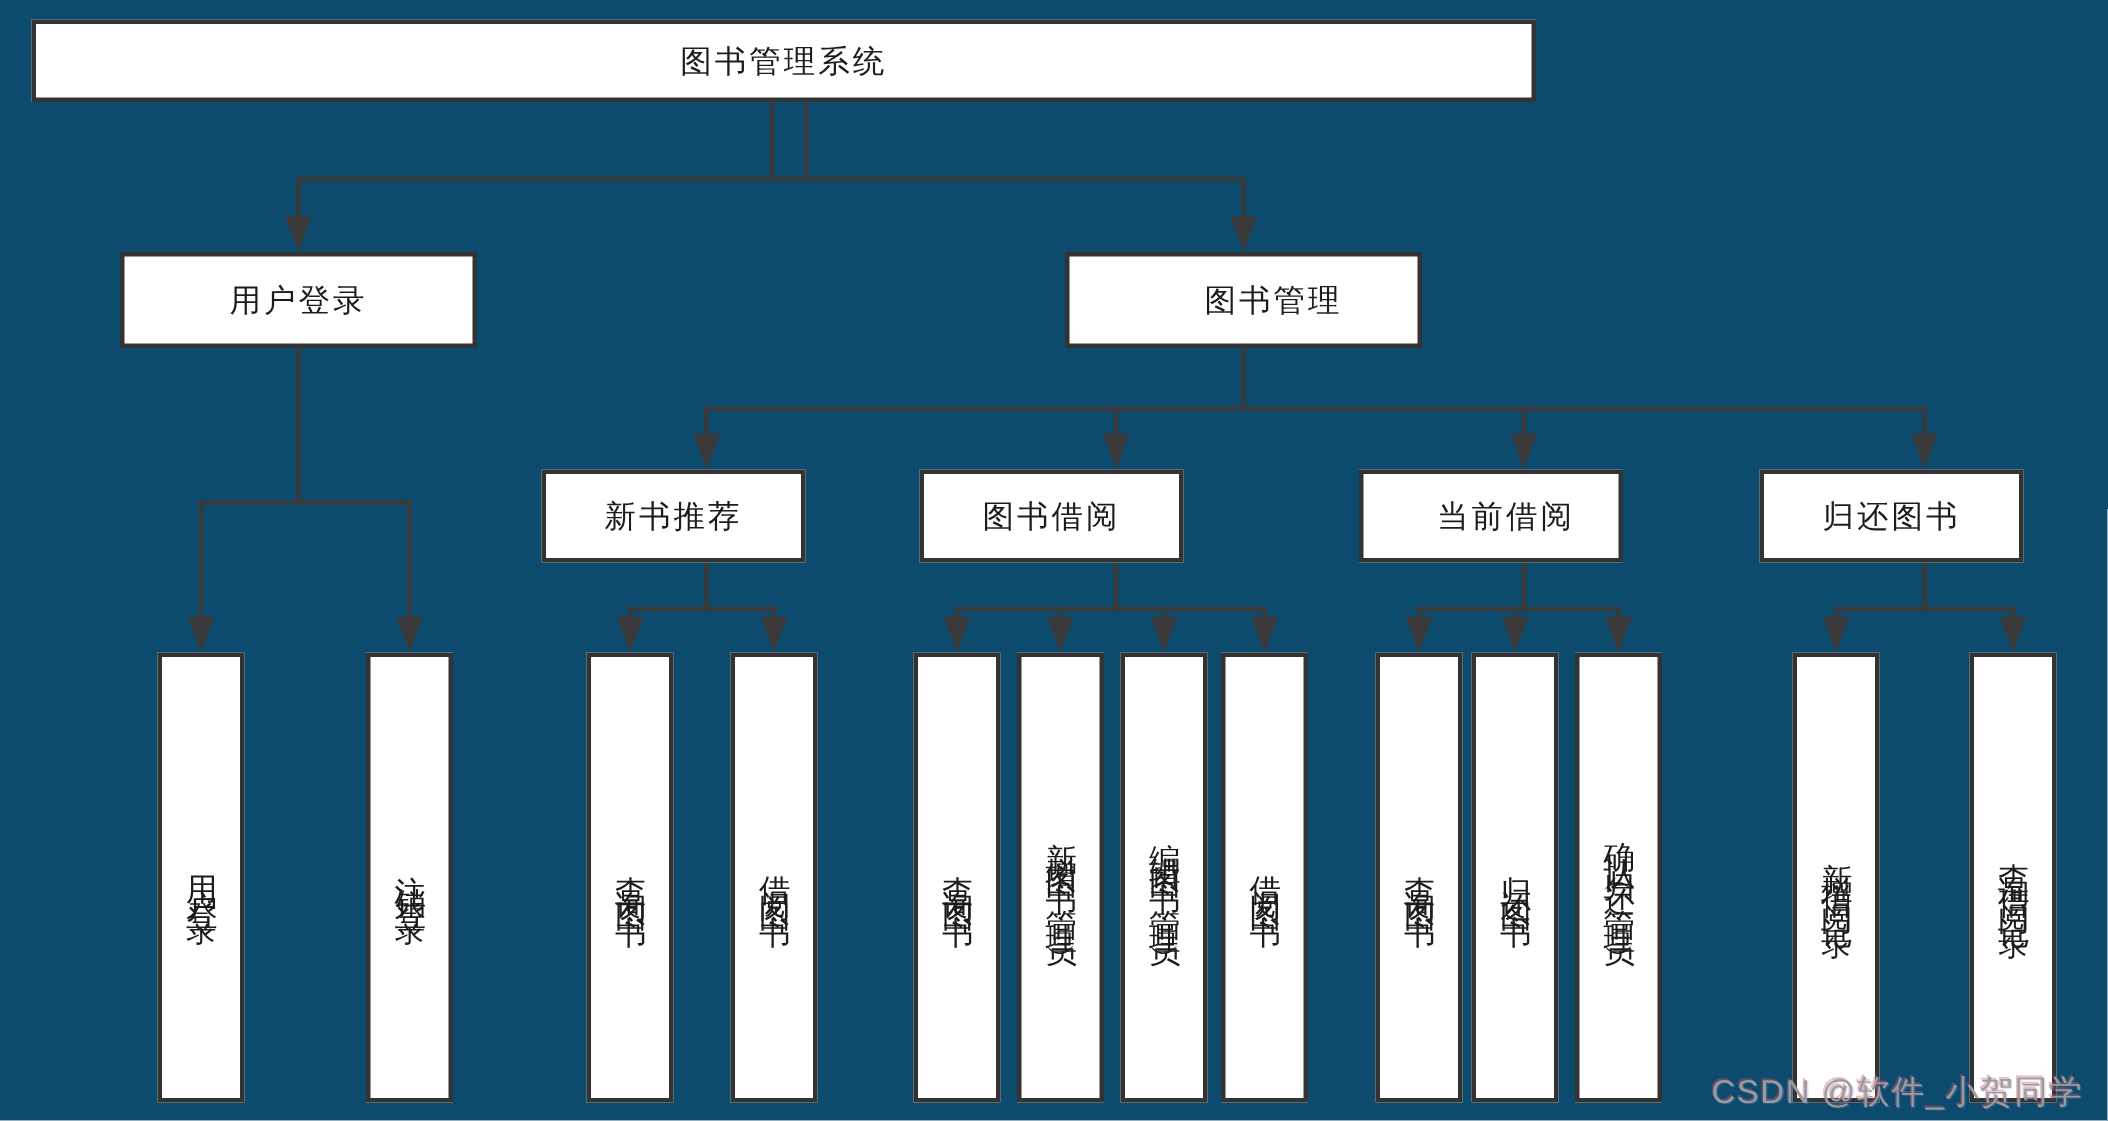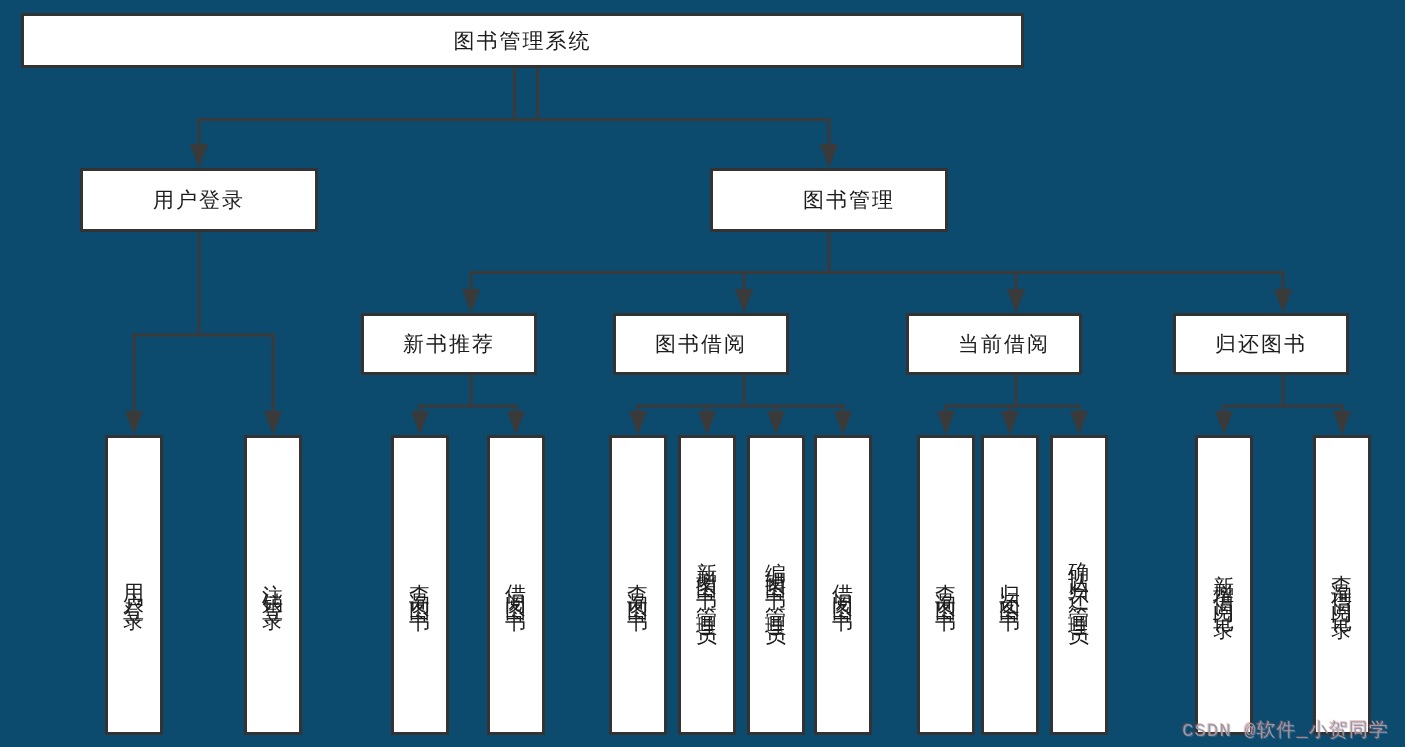--- a/index.html
+++ b/index.html
@@ -47,26 +47,25 @@
     text-orientation: mixed;
     font-size: 21px;
     letter-spacing: 9px;
     line-height: 1;
   }
   #watermark {
     position: absolute;
     right: 16px;
     bottom: 4px;
     z-index: 3;
-    font-size: 19px;
+    font-size: 22px;
     letter-spacing: 1px;
     color: #9a9aa0;
     text-shadow: -1px -1px 0 rgba(216, 90, 90, 0.40), 1px 1px 0 rgba(130, 150, 215, 0.30);
     white-space: nowrap;
-    font-family: Liberation Mono, monospace;
   }
 </style>
 </head>
 <body>
 
 <div id="canvas">
 
   <svg id="connectors" width="1405" height="747" viewBox="0 0 1405 747">
     <g stroke="#3a3a3a" stroke-width="3" fill="none">
 

